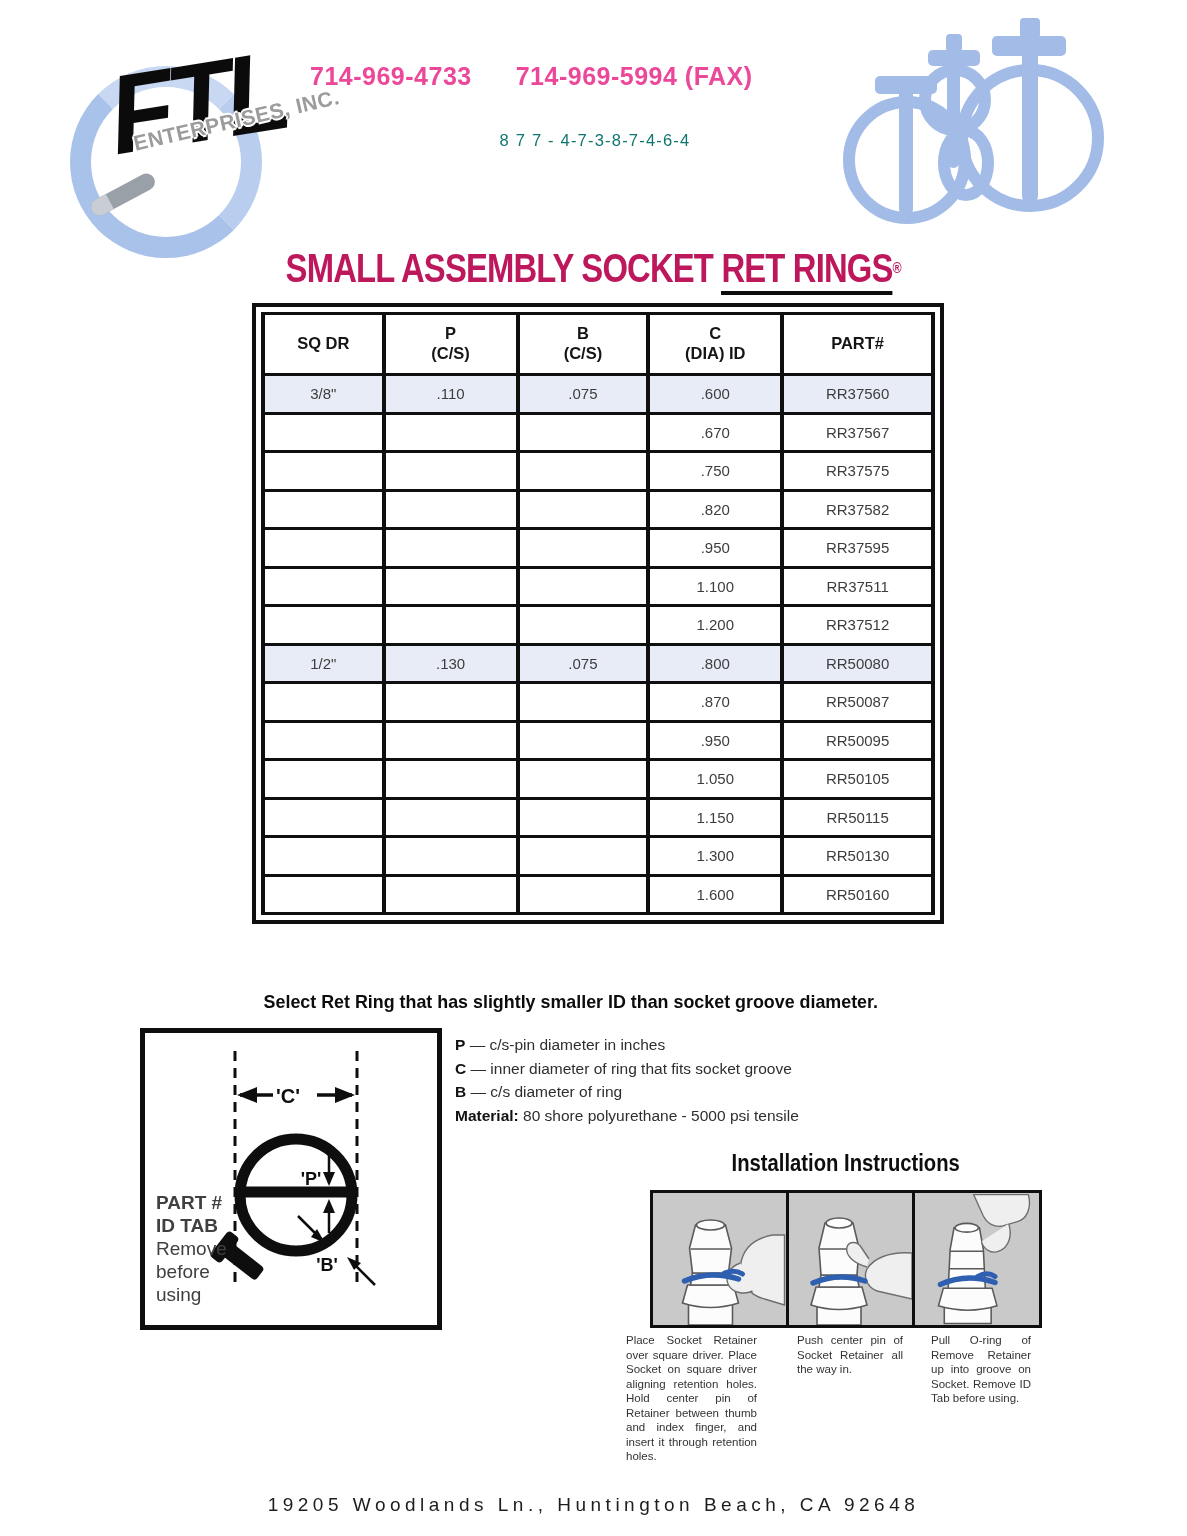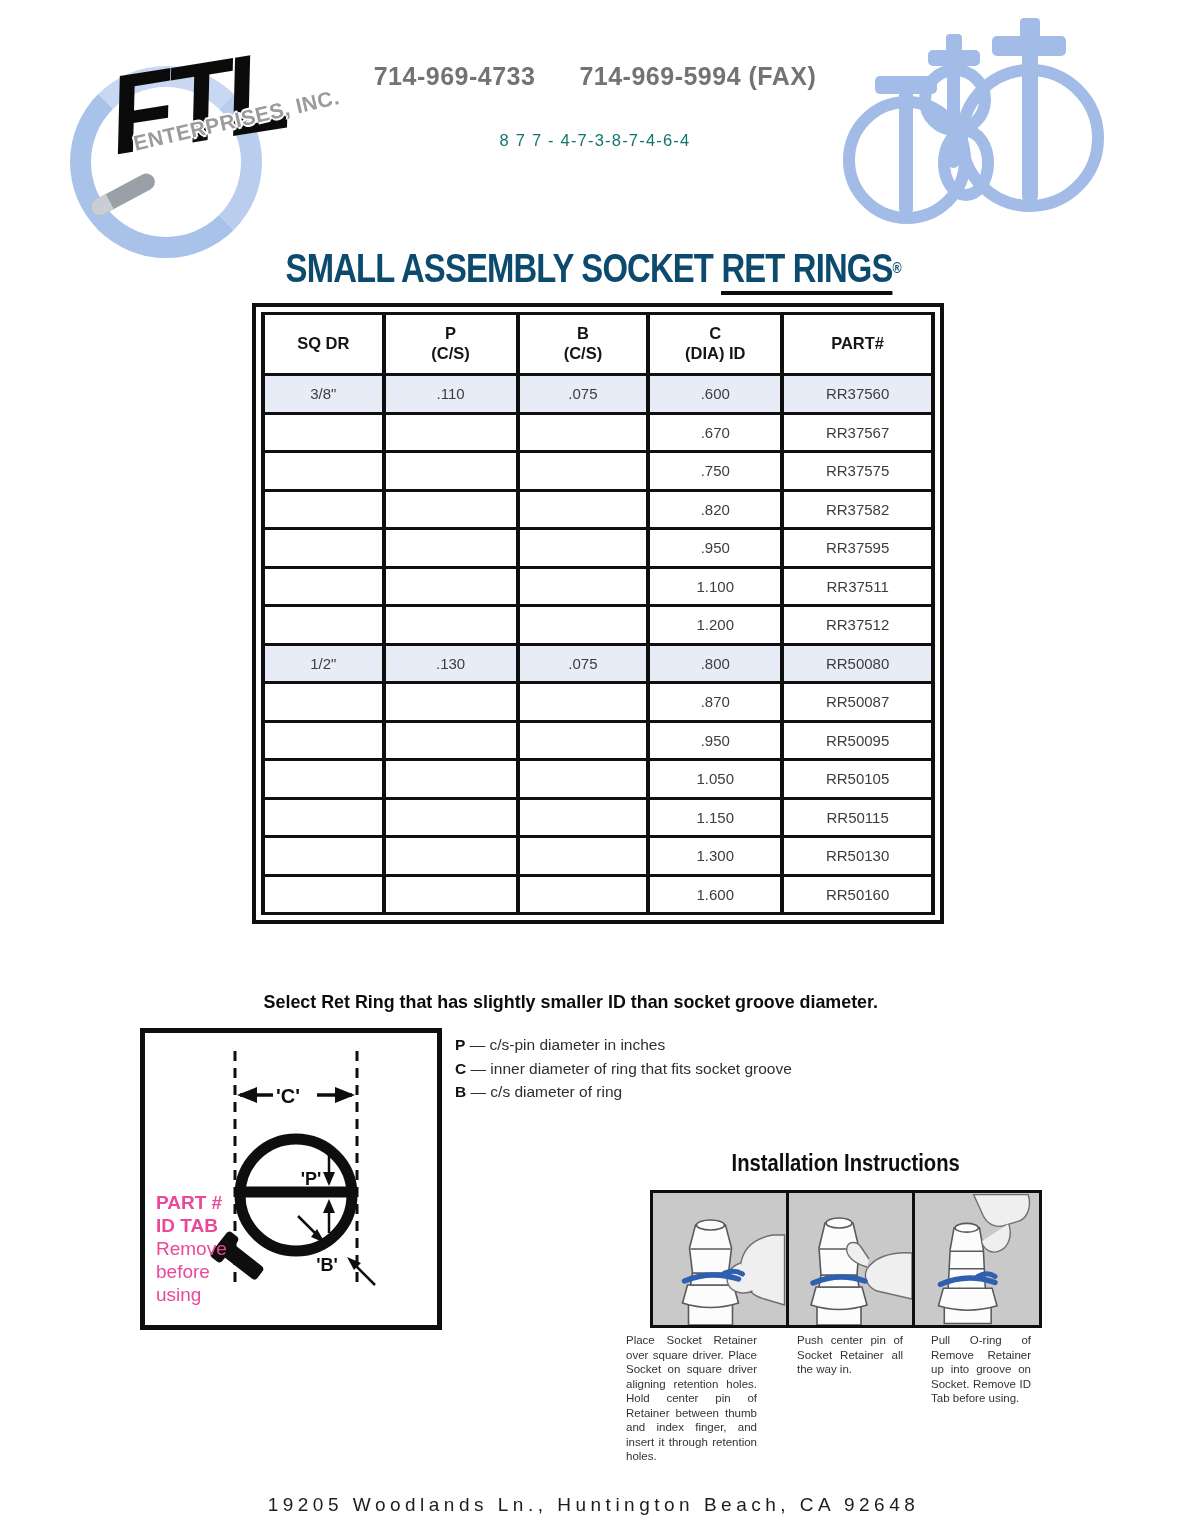--- a/index.html
+++ b/index.html
@@ -9,47 +9,47 @@
   
   .logo{left:58px;top:48px;width:310px;height:200px;}
   .logo-ring{position:absolute;left:12px;top:18px;width:150px;height:150px;border:21px solid #a9c2ea;border-radius:50%;border-top-color:#c9d8f2;border-right-color:#b9cdee;}
   .logo-pin{position:absolute;left:30px;top:138px;width:70px;height:17px;background:#9aa0a8;border-radius:9px;transform:rotate(-28deg);}
   .logo-pin-tip{position:absolute;left:0;top:0;width:20px;height:17px;background:#c9ced5;border-radius:9px 0 0 9px;}
   .logo-ftl{position:absolute;left:52px;top:2px;font-size:112px;font-weight:bold;font-style:italic;letter-spacing:-7px;line-height:1.2;transform:rotate(-9deg) scaleX(.95);transform-origin:left center;color:#0b0b0b;}
   .logo-ent{position:absolute;left:76px;top:84px;color:#9b9b9b;font-weight:bold;font-size:21px;letter-spacing:.5px;transform:rotate(-13deg);transform-origin:left center;white-space:nowrap;
             text-shadow:2px 0 0 #fff,-2px 0 0 #fff,0 2px 0 #fff,0 -2px 0 #fff,1px 1px 0 #fff,-1px -1px 0 #fff;}
 
   
-  .phones{left:310px;top:62px;width:570px;text-align:center;font-weight:bold;font-size:25px;letter-spacing:.5px;white-space:nowrap;color:#737373;}
+  .phones{left:310px;top:62px;width:570px;font-weight:bold;font-size:25px;letter-spacing:.5px;white-space:nowrap;color:#ec4899;}
   .phones .gap{display:inline-block;width:44px;}
   .tollfree{left:310px;top:131px;width:570px;text-align:center;font-size:16.5px;letter-spacing:1.2px;color:#0f766e;}
 
   
   .rings{left:842px;top:16px;}
 
   
-  .title{left:0;top:246px;width:1187px;text-align:center;font-weight:bold;font-size:40px;white-space:nowrap;color:#0c4a6e;}
+  .title{left:0;top:246px;width:1187px;text-align:center;font-weight:bold;font-size:40px;white-space:nowrap;color:#be185d;}
   .title-inner{display:inline-block;transform:scaleX(.82);letter-spacing:-1px;}
   .title-ul{border-bottom:4px solid #0c0c0c;padding-bottom:1px;}
   .title-reg{font-size:15px;vertical-align:9px;letter-spacing:0;}
 
   
   .tblwrap{left:252px;top:303px;width:692px;border:4px solid #0f0f0f;padding:5px;box-sizing:border-box;background:#fff;}
   table.specs{width:100%;border-collapse:collapse;table-layout:fixed;}
   table.specs th{border:3px solid #0f0f0f;border-left-width:4px;border-right-width:4px;height:56px;font-size:16.5px;font-weight:bold;line-height:1.2;text-align:center;color:#151515;background:#fff;}
   table.specs td{border:3px solid #0f0f0f;border-left-width:4px;border-right-width:4px;height:33.5px;text-align:center;font-size:15px;color:#3d3d3d;background:#fff;}
   table.specs tr.hl td{background:#e7ecf6;}
 
   
   .note{left:221px;top:991px;width:700px;text-align:center;font-weight:bold;font-size:19px;color:#0d0d0d;}
   .note-inner{display:inline-block;transform:scaleX(.94);}
 
   
   .diag{left:140px;top:1028px;width:302px;height:302px;border:5px solid #0e0e0e;box-sizing:border-box;background:#fff;}
-  .diag-text{position:absolute;left:11px;top:158px;font-size:19px;line-height:23px;color:#ec4899;}
+  .diag-text{position:absolute;left:11px;top:158px;font-size:19px;line-height:23px;color:#404040;}
   .diag-text .b{font-weight:bold;}
 
   
   .legend{left:455px;top:1036px;width:440px;font-size:15.5px;color:#2e2e2e;}
   .leg-row{margin-bottom:6.5px;line-height:17px;}
   .leg-row b{color:#111;}
 
   
   .inst-h{left:650px;top:1150px;width:392px;text-align:center;font-weight:bold;font-size:23px;white-space:nowrap;color:#0d0d0d;}
   .inst-h-inner{display:inline-block;transform:scaleX(.88);}
@@ -295,20 +295,21 @@
       <div>Remove</div>
       <div>before</div>
       <div>using</div>
     </div>
   </div>
 
   <div class="abs legend" id="legend">
       <div class="leg-row"><b>P</b> <span>— c/s-pin diameter in inches</span></div>
       <div class="leg-row"><b>C</b> <span>— inner diameter of ring that fits socket groove</span></div>
       <div class="leg-row"><b>B</b> <span>— c/s diameter of ring</span></div>
+      <div class="leg-row"><b>Material:</b> <span>80 shore polyurethane - 5000 psi tensile</span></div>
     </div>
 
   <div class="abs inst-h"><span class="inst-h-inner">Installation Instructions</span></div>
 
   <div class="abs panels">
     <div class="panel p1">
       <svg width="100%" height="100%" viewBox="0 0 130 132">
         <g stroke="#5a5a5a" stroke-width="1.6" fill="#fcfcfc">
           <path d="M34,132 L34,108 Q56,101 78,108 L78,132 Z"></path>
           <path d="M28,110 L33,92 L79,92 L84,110 Q56,119 28,110 Z"></path>

